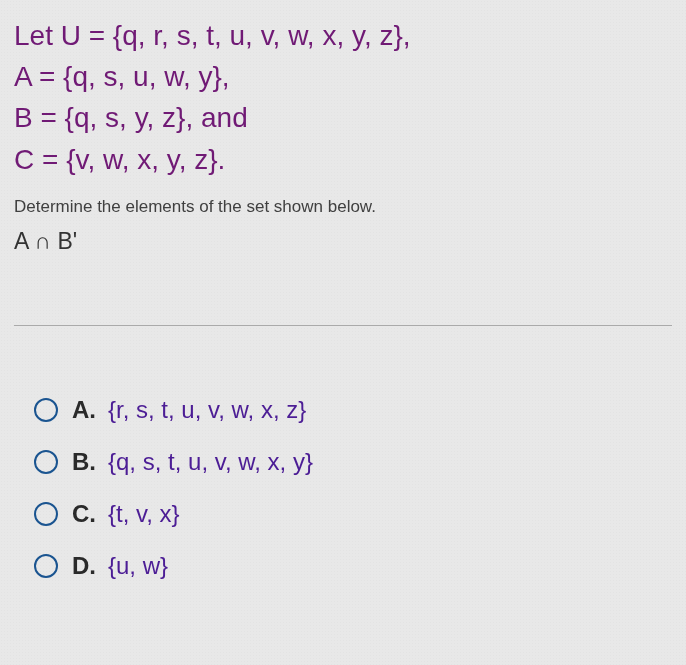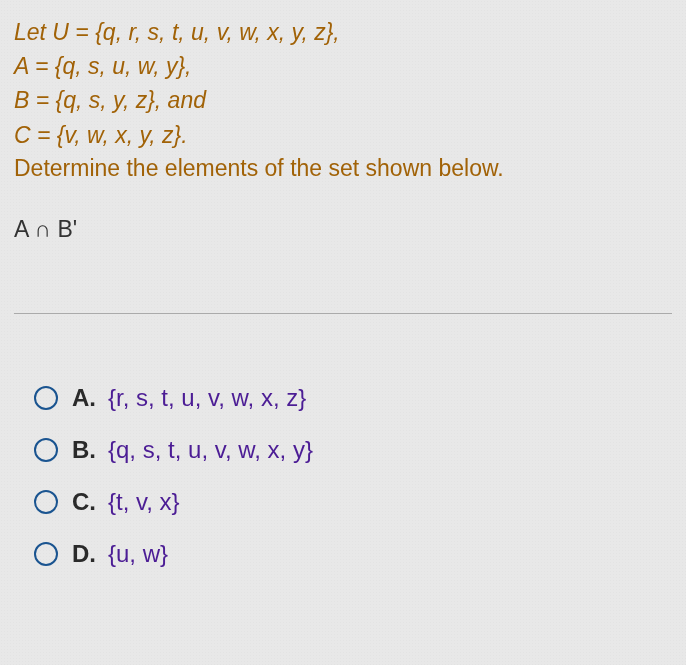--- a/index.html
+++ b/index.html
@@ -11,35 +11,34 @@
       width: 686px;
       height: 665px;
       background: #e8e8e8;
       font-family: Arial, Helvetica, sans-serif;
       color: #2a2a2a;
       padding: 16px 14px;
       position: relative;
       overflow: hidden;
     }
     .question-text {
-      font-size: 23px;
+      font-size: 28px;
       line-height: 1.4;
-      color: #a16207;
-      font-style: italic;
+      color: #701a75;
     }
     .line {
       margin-bottom: 2px;
     }
     .prompt {
-      margin-top: 4px;
-      font-size: 23px;
-      color: #a16207;
+      margin-top: 18px;
+      font-size: 17px;
+      color: #404040;
     }
     .expression {
-      margin-top: 34px;
+      margin-top: 11px;
       font-size: 23px;
       color: #333;
     }
     .divider {
       margin-top: 70px;
       border: none;
       border-top: 1px solid #aaa;
       width: 100%;
     }
     .options {

